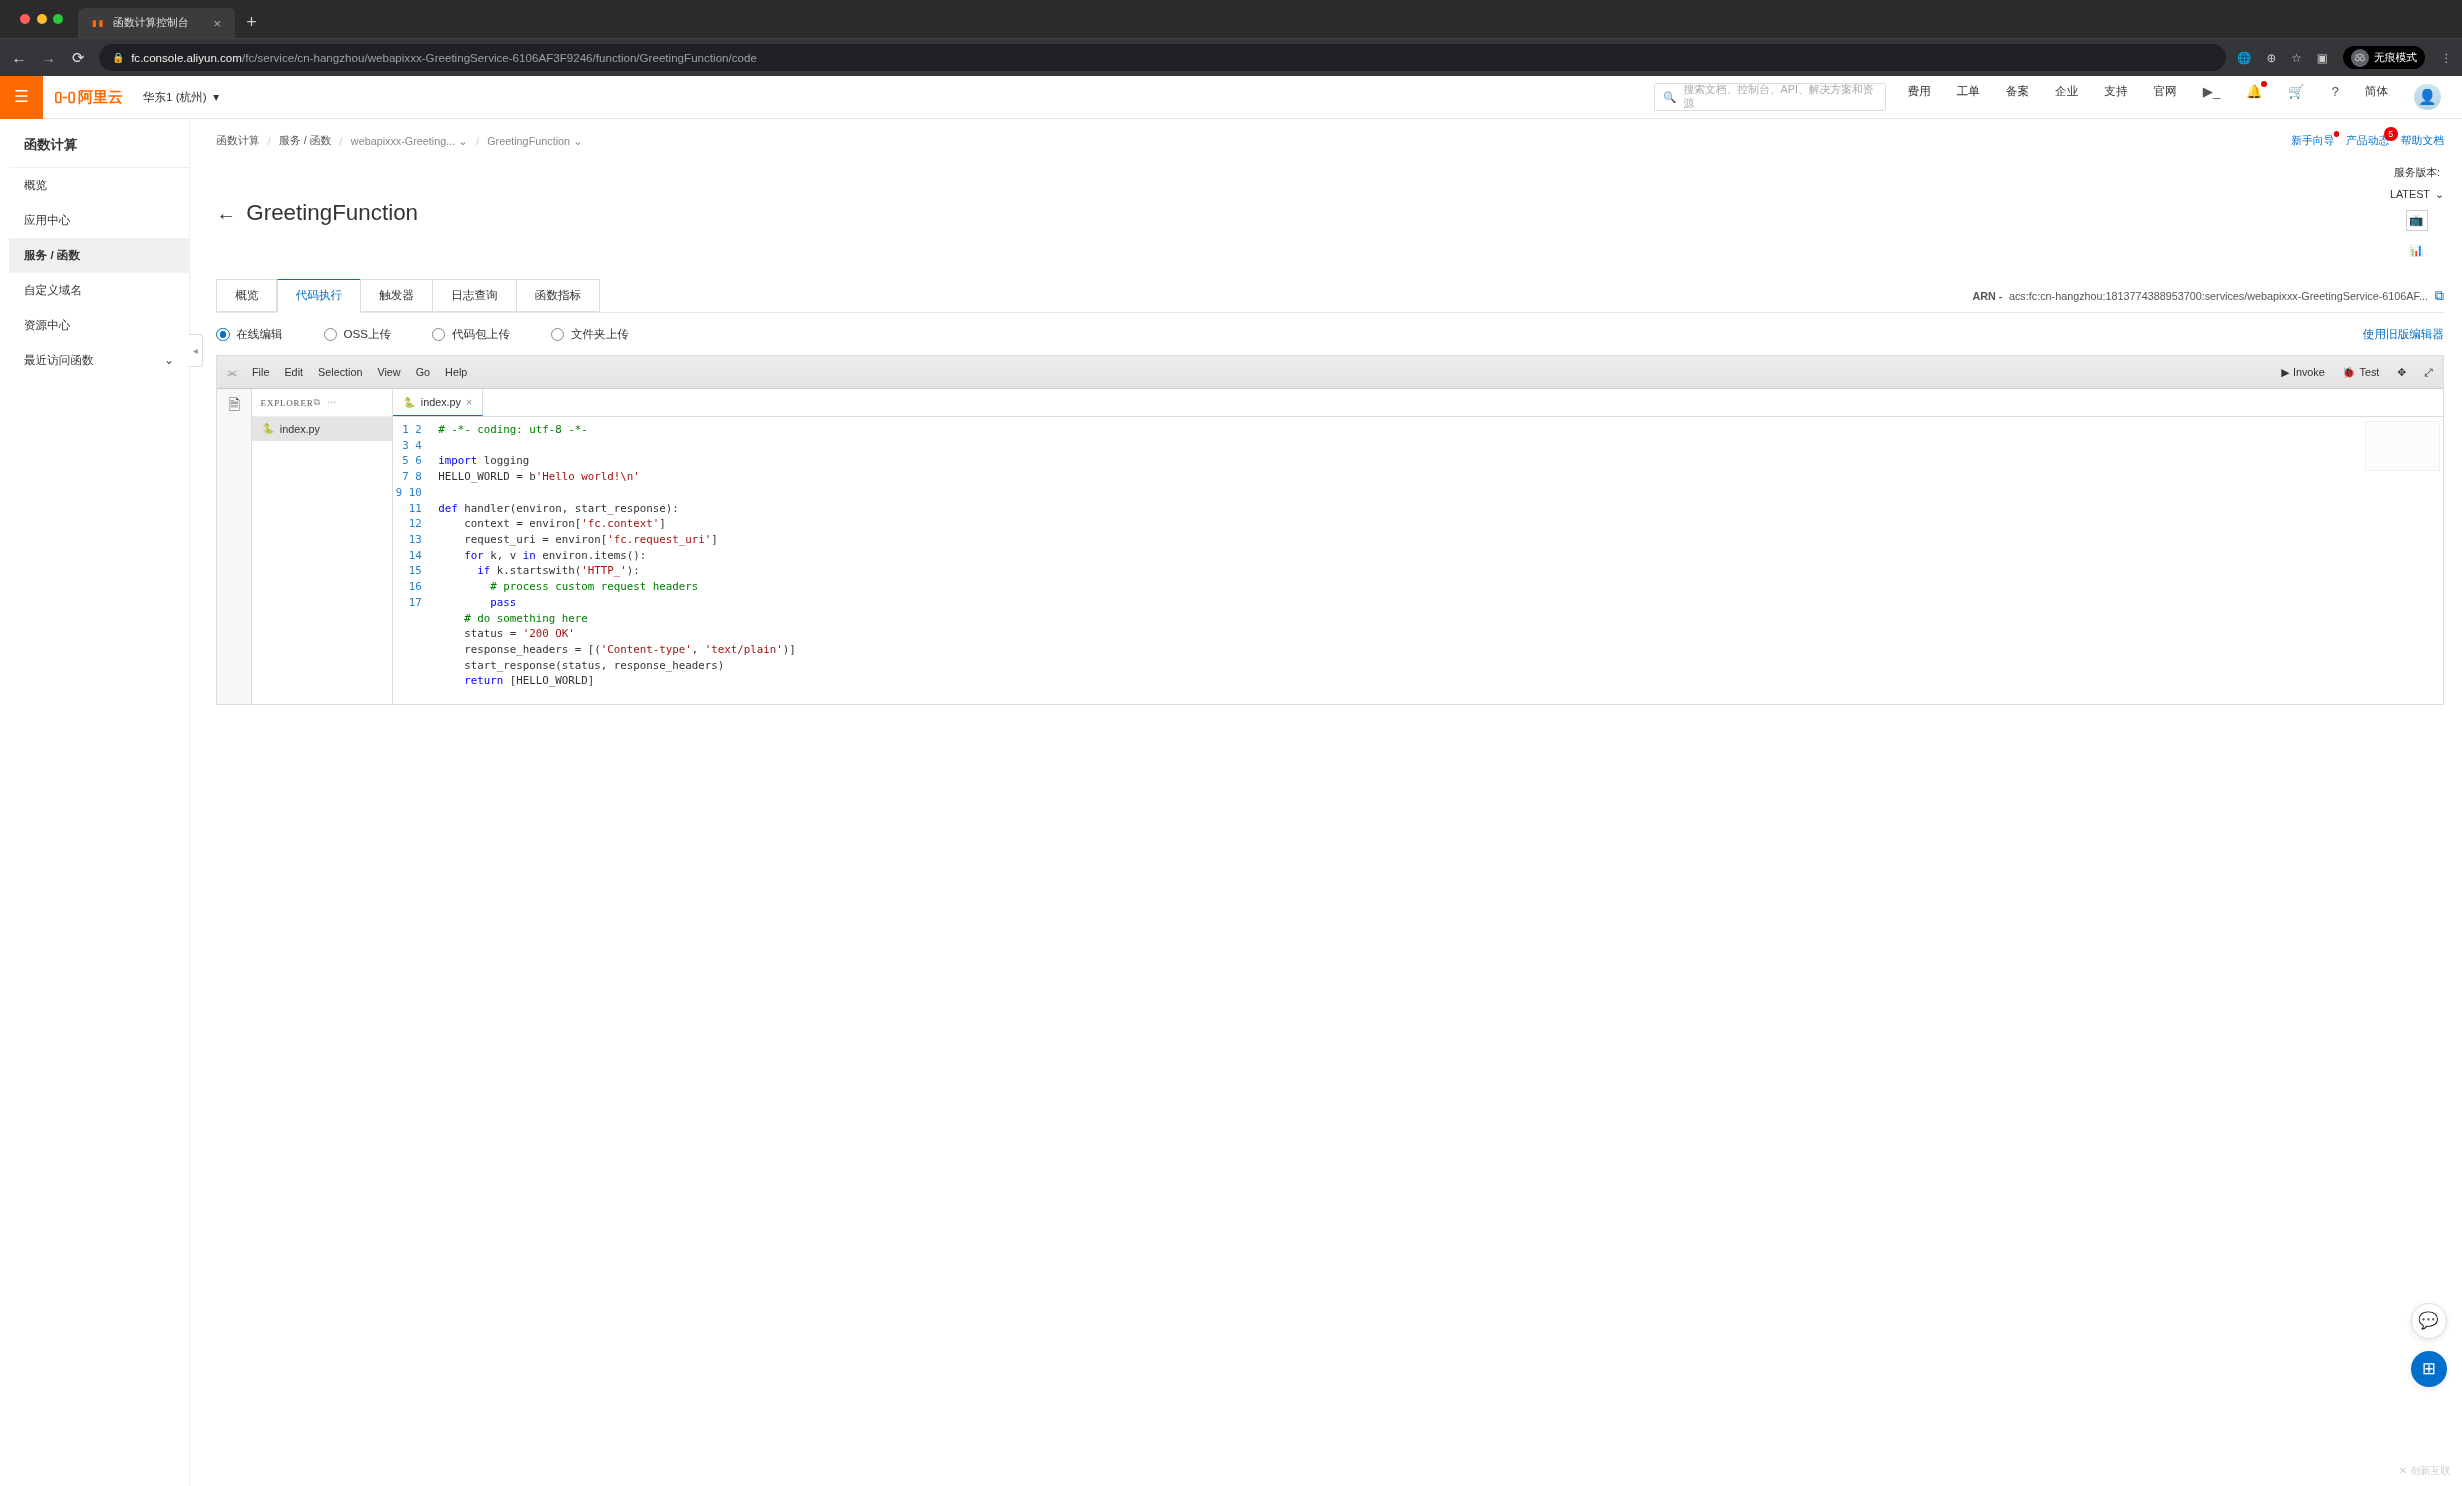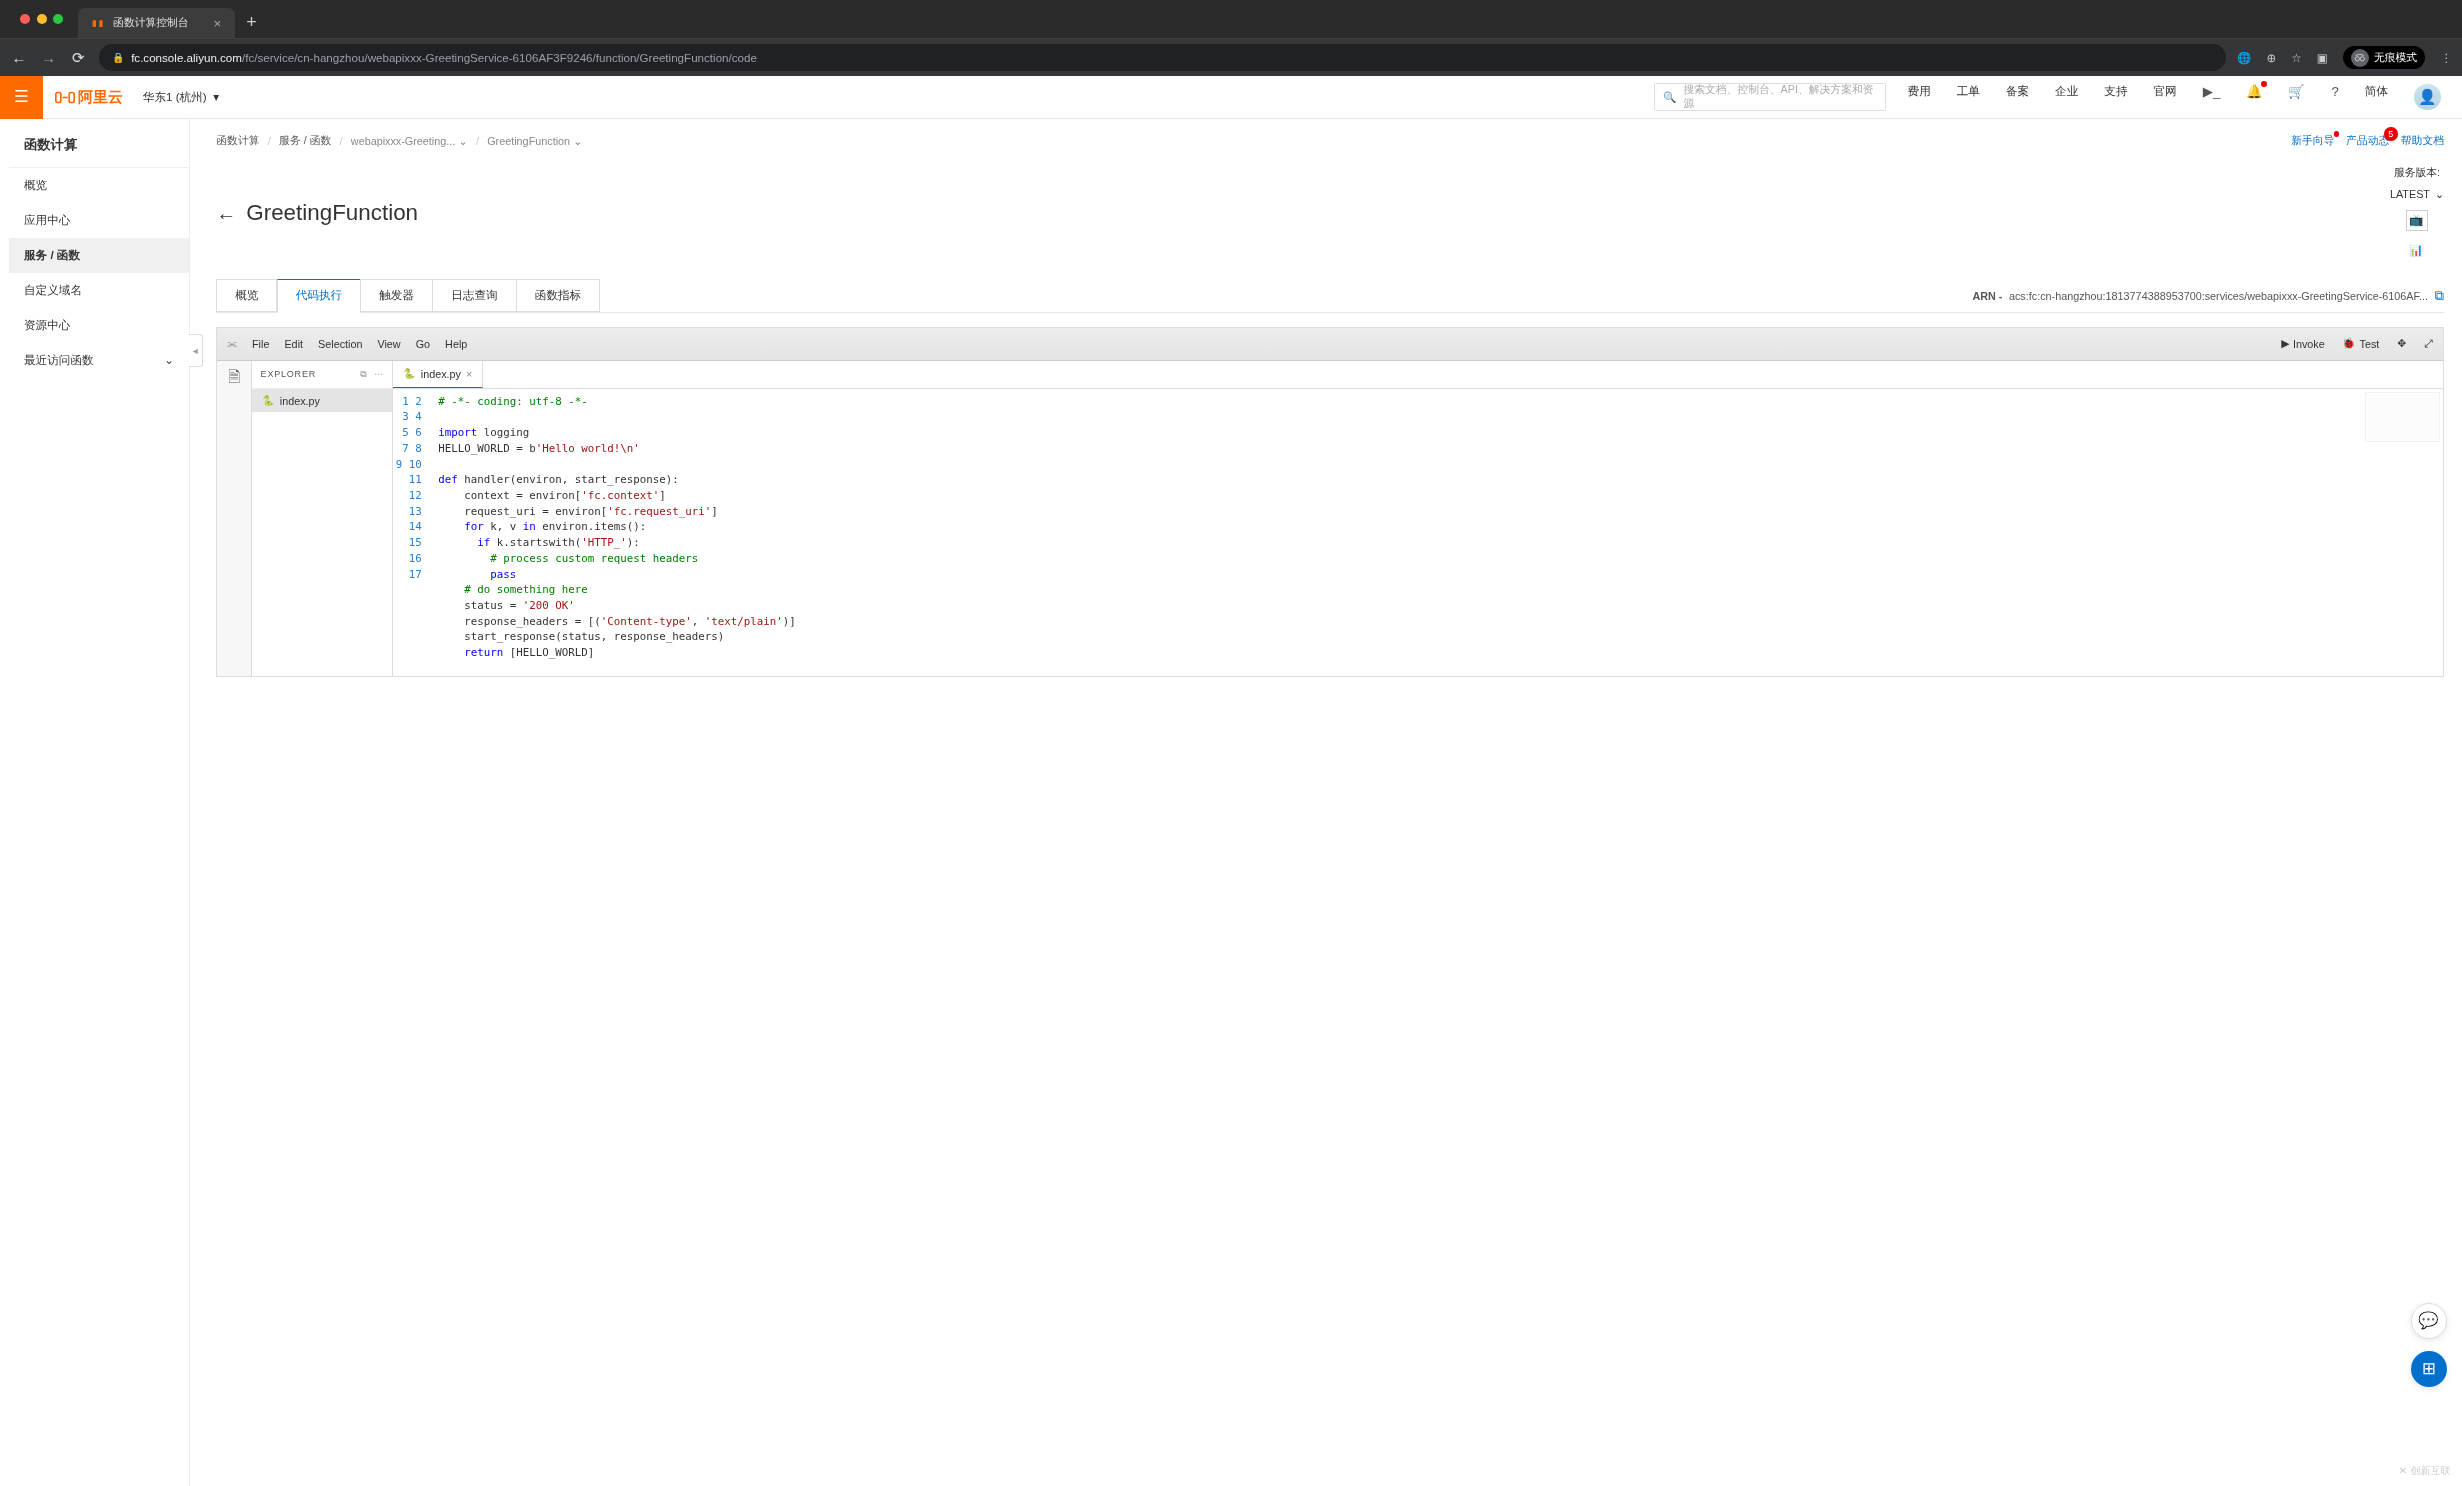--- a/index.html
+++ b/index.html
@@ -80,21 +80,21 @@
 
 .ide { margin-top:13.3px; border:0.8px solid #ddd; }
 .ide-toolbar { height:33px; background:linear-gradient(#ececec,#e4e4e4); border-bottom:0.8px solid #ccc; display:flex; align-items:center; padding:0 10px; gap:15px; font-size:10.8px; color:#333;}
 .ide-toolbar .menu-item{cursor:pointer;}
 .ide-toolbar .right{ margin-left:auto; display:flex; gap:18px; align-items:center;}
 .invoke-btn{ display:flex; align-items:center; gap:3.3px; cursor:pointer; color:#333;}
 .ide-body{ display:flex; height:315px;}
 .ide-sidebar{ width:35px; border-right:0.8px solid #ddd; background:#f7f7f7; padding-top:6.6px; display:flex; flex-direction:column; align-items:center;}
 .ide-side-ic{ width:21.5px; height:21.5px; display:flex; align-items:center; justify-content:center; color:#555; cursor:pointer; font-size:15px;}
 .ide-explorer{ width:141px; border-right:0.8px solid #ddd;}
-.explorer-head{ height:28px; display:flex; align-items:center; padding:0 8.3px; font-size:9px; letter-spacing:0.8px; color:#555; justify-content:space-between; border-bottom:0.8px solid #eee;}
+.explorer-head{ height:28px; display:flex; align-items:center; padding:0 8.3px; font-size:9px; letter-spacing:0.8px; color:#555; border-bottom:0.8px solid #eee;font-family:Liberation Serif, serif;}
 .file-item{ padding:5.8px 10px; font-size:10.8px; display:flex; align-items:center; gap:5px; cursor:pointer;}
 .file-item.sel{ background:#e4e4e4;}
 .py-ic{ color:#3573a5; font-size:10px;}
 .ide-editor{ flex:1; display:flex; flex-direction:column; position:relative;}
 .editor-tabs{ height:28px; border-bottom:0.8px solid #ddd; display:flex;}
 .ed-tab{ padding:0 10px; display:flex; align-items:center; gap:5px; border-right:0.8px solid #ddd; font-size:10.8px; cursor:pointer;}
 .ed-tab.active{ border-bottom:1.7px solid #0070cc;}
 .code-area{ flex:1; display:flex; font-family: "SF Mono", Menlo, Consolas, monospace; font-size:10.8px; overflow:auto; position:relative;}
 .gutter{ width:35px; text-align:right; color:#2a80cc; padding:5px 6.6px 5px 0; user-select:none; line-height:15.7px;}
 .code{ padding:5px 0 5px 10px; line-height:15.7px; white-space:pre;}
@@ -253,20 +253,41 @@
           <div class="tab-item">日志查询</div>
           <div class="tab-item">函数指标</div>
         </div>
       <div class="arn">
         <b>ARN -</b>
         <span>acs:fc:cn-hangzhou:1813774388953700:services/webapixxx-GreetingService-6106AF...</span>
         <span class="copy-ic">⧉</span>
       </div>
     </div>
 
+    <div class="radio-row">
+      <div id="radio-list" style="display:flex;gap:41px;">
+          <div class="radio sel">
+            <span class="radio-circle"></span>
+            <span>在线编辑</span>
+          </div>
+          <div class="radio">
+            <span class="radio-circle"></span>
+            <span>OSS上传</span>
+          </div>
+          <div class="radio">
+            <span class="radio-circle"></span>
+            <span>代码包上传</span>
+          </div>
+          <div class="radio">
+            <span class="radio-circle"></span>
+            <span>文件夹上传</span>
+          </div>
+        </div>
+      <span class="old-editor-link">使用旧版编辑器</span>
+    </div>
 
     <div class="ide">
       <div class="ide-toolbar">
         <span style="color:#888;">⫘</span>
         <span id="ide-menus" style="display:flex;gap:15px;">
             <span class="menu-item">File</span>
             <span class="menu-item">Edit</span>
             <span class="menu-item">Selection</span>
             <span class="menu-item">View</span>
             <span class="menu-item">Go</span>

